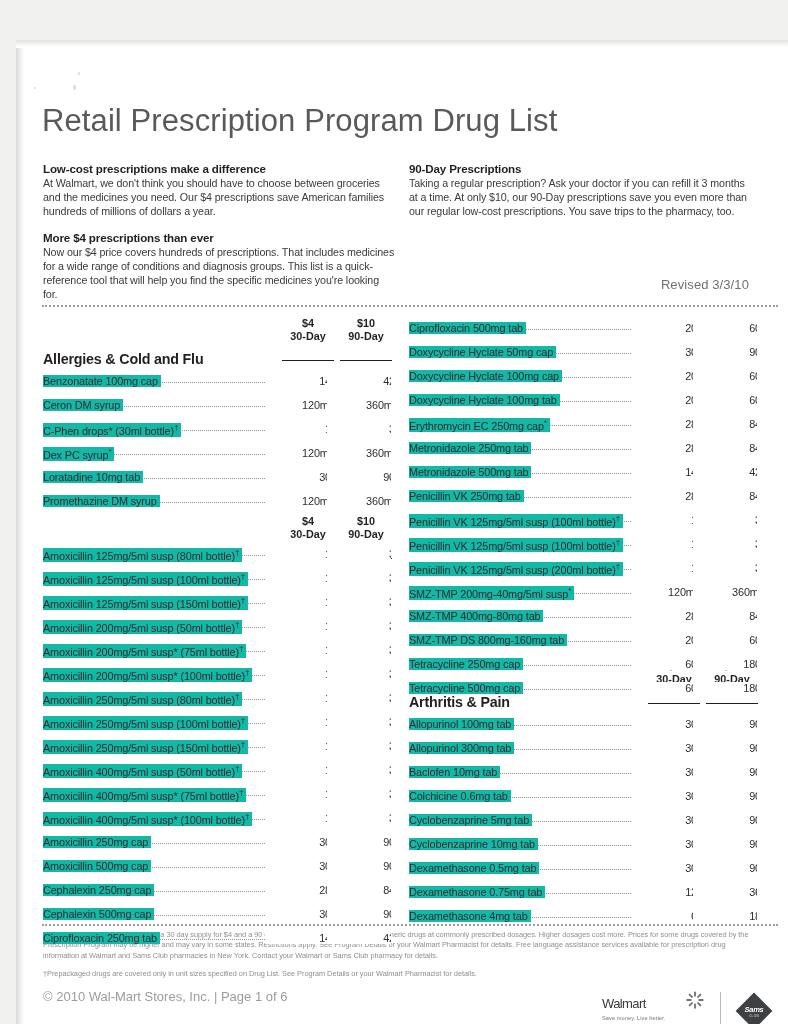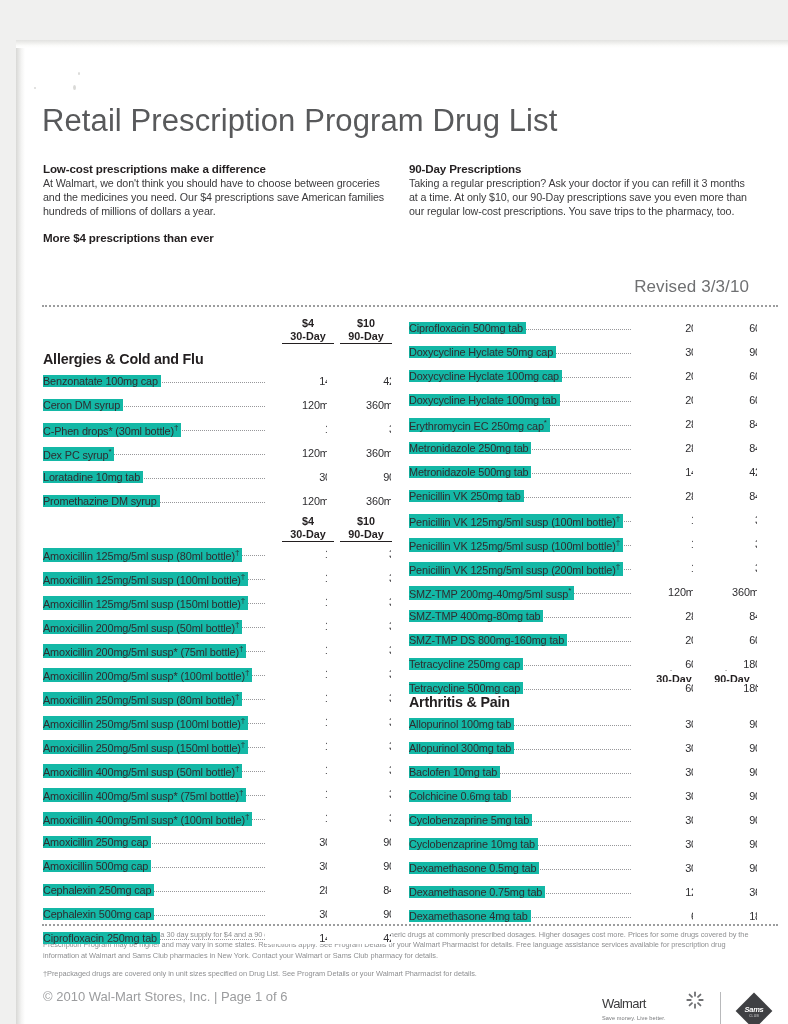--- a/index.html
+++ b/index.html
@@ -69,21 +69,21 @@
     margin: 0;
     letter-spacing: -.1px;
   }
   .intro-gap { height: 12px; }
 
   .revised {
     position: absolute;
     left: 367px; top: 237px;
     width: 340px;
     text-align: right;
-    font-size: 17px;
+    font-size: 13px;
     color: #6f7072;
     letter-spacing: .1px;
   }
 
   
   .rule {
     position: absolute;
     height: 0;
     border-top: 2px dotted #8b8c8e;
     opacity: .85;
@@ -105,21 +105,21 @@
     height: 28px;
   }
   .price-head .ph-cell {
     position: absolute;
     text-align: center;
     font-size: 10.8px;
     font-weight: bold;
     color: #231f20;
   }
   .ph-amt  { top: 0px; }
-  .ph-term { top: 13px; border-bottom: 1.4px solid #231f20; padding-bottom: 1px; }
+  .ph-term { top: 13px; border-bottom: 1.4px solid #231f20; padding-bottom: 18px; }
 
   .ph-c1 { left: 239px; width: 52px; }
   .ph-c2 { left: 297px; width: 52px; }
 
   .section-title {
     font-size: 14.3px;
     font-weight: bold;
     color: #231f20;
     margin: 6px 0 3px 0;
     letter-spacing: -.2px;
@@ -277,20 +277,21 @@
     <div class="doc-title">Retail Prescription Program Drug List</div>
 
     <div class="intro-left">
       <div>
         <p class="intro-h">Low-cost prescriptions make a difference</p>
         <p class="intro-p">At Walmart, we don't think you should have to choose between groceries and the medicines you need. Our $4 prescriptions save American families hundreds of millions of dollars a year.</p>
       </div>
       <div class="intro-gap"></div>
       <div>
         <p class="intro-h">More $4 prescriptions than ever</p>
+        <p class="intro-p">Now our $4 price covers hundreds of prescriptions. That includes medicines for a wide range of conditions and diagnosis groups. This list is a quick-reference tool that will help you find the specific medicines you're looking for.</p>
       </div>
     </div>
 
     <div class="intro-right">
       <div>
         <p class="intro-h">90-Day Prescriptions</p>
         <p class="intro-p">Taking a regular prescription? Ask your doctor if you can refill it 3 months at a time. At only $10, our 90-Day prescriptions save you even more than our regular low-cost prescriptions. You save trips to the pharmacy, too.</p>
       </div>
     </div>
 

